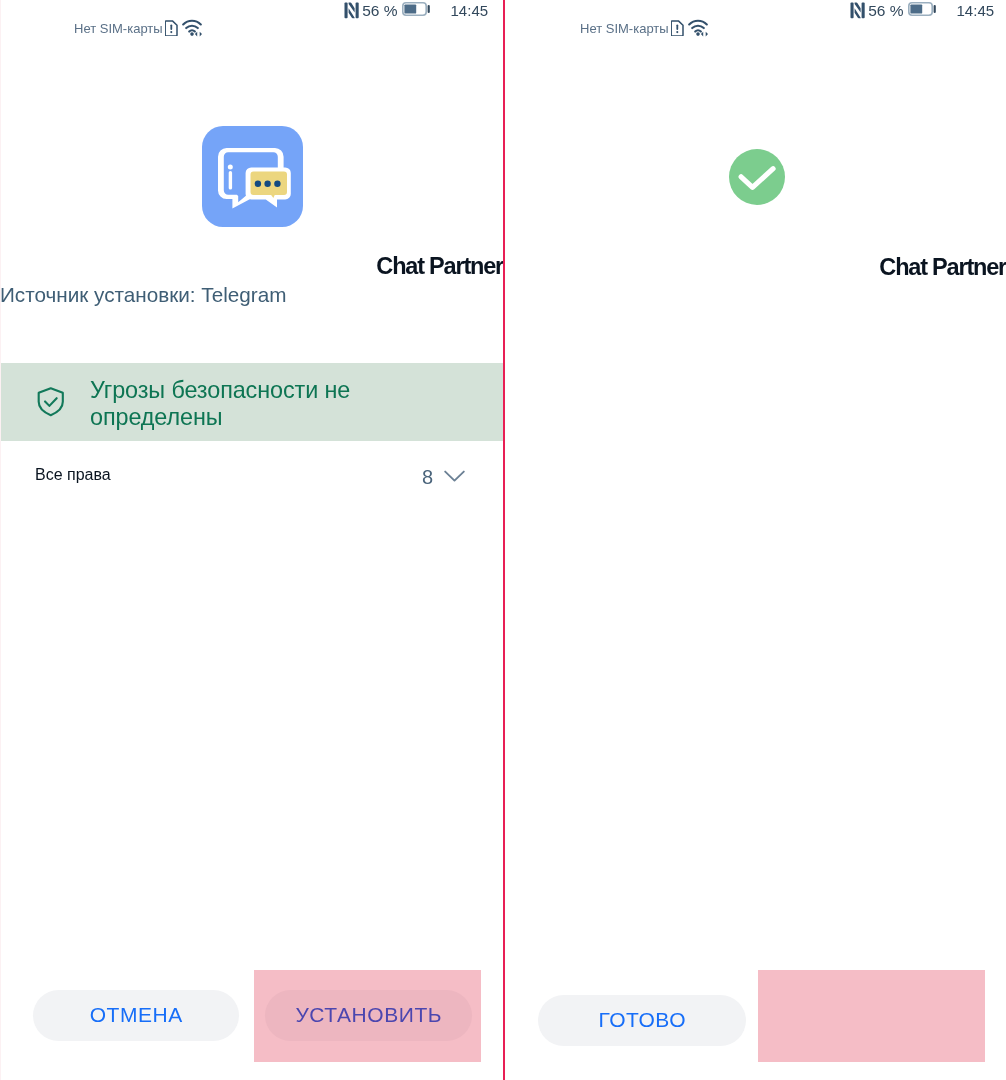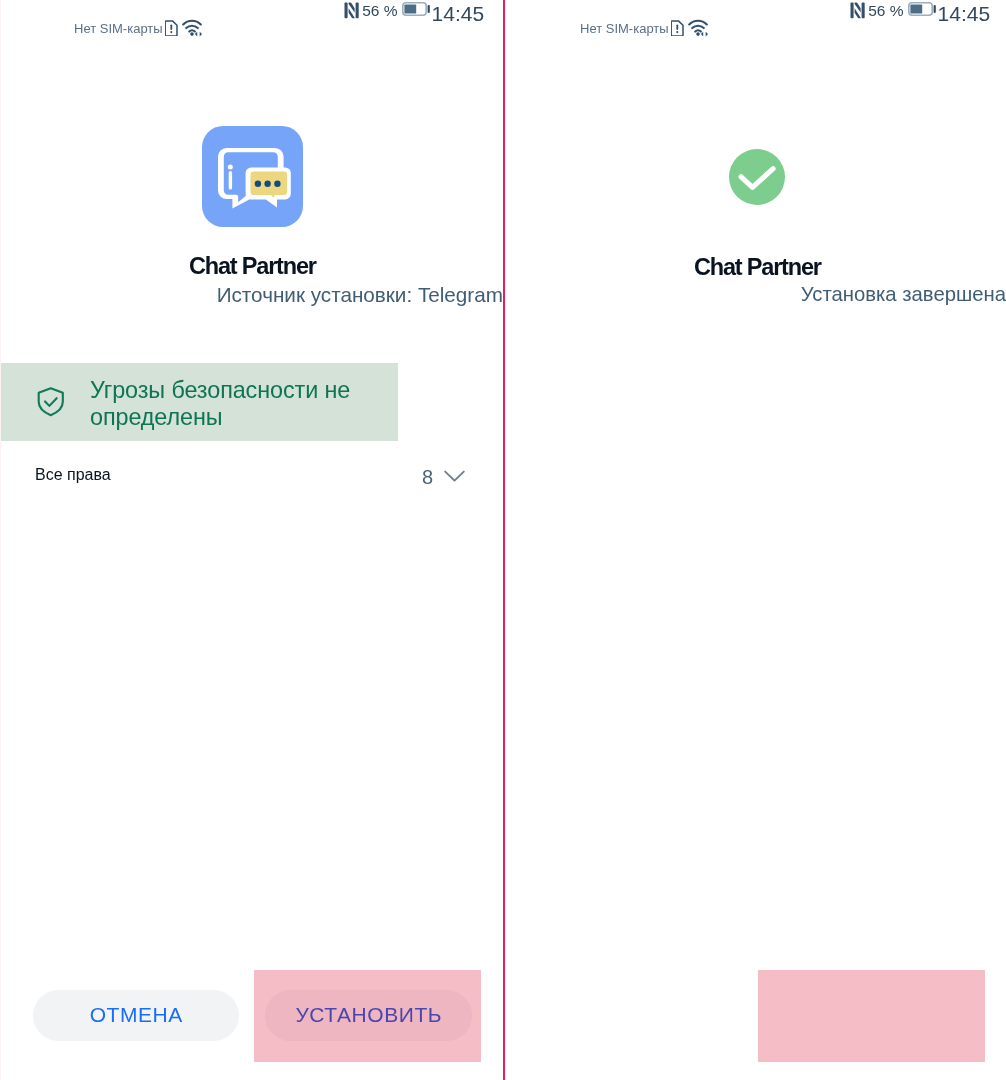--- a/index.html
+++ b/index.html
@@ -22,35 +22,35 @@
   .panel-right .btn-primary{left:265.5px;top:995px;width:208px;}
   .panel-right .hl-box{left:255px;top:970px;}
   .edge-tint{position:absolute;top:0;left:0;width:1px;height:1080px;background:#fcf1f3;z-index:60;}
   .divider{position:absolute;top:0;left:502.7px;width:2.7px;height:1080px;background:#e81f55;z-index:50;}
 
   
   .statusbar{position:absolute;top:0;left:0;width:503px;height:52px;}
   .sb-left{position:absolute;left:74px;top:2px;height:52px;display:flex;align-items:center;}
   .sb-right{position:absolute;left:344px;top:2px;height:52px;display:flex;}
   .sb-text{font-size:13px;color:#5a7087;white-space:nowrap;}
-  .sb-time{font-size:21px;color:#32485c;white-space:nowrap;margin-left:2px;}
+  .sb-time{font-size:15px;color:#32485c;white-space:nowrap;margin-left:21px;}
   .sb-pct{font-size:15.5px;color:#32485c;white-space:nowrap;margin-left:3px;}
   .sb-ico{display:block;}
   .ico-sim{margin-left:2px;}
   .ico-wifi{margin-left:4px;}
   .ico-batt{margin-left:4px;}
 
   
   .app-icon{position:absolute;left:202px;top:126px;width:101px;height:101px;}
-  .app-name{position:absolute;left:3px;right:0;top:253px;text-align:center;font-size:23.5px;font-weight:bold;
+  .app-name{position:absolute;left:3px;right:0;top:253px;text-align:right;font-size:23.5px;font-weight:bold;
             color:#0a1420;letter-spacing:-1.2px;text-indent:-1.2px;line-height:27px;}
-  .app-sub{position:absolute;left:0;right:0;top:283px;text-align:right;font-size:20.7px;color:#3f5e75;line-height:24px;}
+  .app-sub{position:absolute;left:0;right:8px;top:283px;text-align:left;font-size:20.7px;color:#3f5e75;line-height:24px;}
 
   
-  .banner{position:absolute;left:0;top:363px;width:398px;height:78px;background:#d4e2d8;}
+  .banner{position:absolute;left:0;top:363px;width:503px;height:78px;background:#d4e2d8;}
   .banner-ico{position:absolute;left:37px;top:23px;width:27.5px;height:31.5px;}
   .banner-text{position:absolute;left:90px;top:13.5px;width:285px;font-size:23.4px;line-height:27.5px;color:#0d7553;letter-spacing:-0.1px;}
 
   
   .perm-row{position:absolute;left:0;top:441px;width:503px;height:71px;}
   .perm-label{position:absolute;left:35px;top:21px;font-size:16px;color:#0a1420;line-height:26px;}
   .perm-count{position:absolute;left:422px;top:25px;font-size:20px;color:#4b657c;line-height:23px;}
   .perm-chev{position:absolute;left:444px;top:28px;width:21px;height:14px;}
 
   
@@ -177,20 +177,20 @@
         <span class="sb-time">14:45</span>
       </div>
     </div>
 
     <svg class="ok-circle" viewBox="0 0 56 56">
       <circle cx="28" cy="28" r="28" fill="#7ccd8e"></circle>
       <path d="M12.1 27.8L23.5 38.4 44.1 19.6" fill="none" stroke="#ffffff" stroke-width="5.1" stroke-linecap="round" stroke-linejoin="round"></path>
     </svg>
 
     <div class="app-name">Chat Partner</div>
-    <div class="app-sub">Установка завершена</div>
 
     <div class="hl-box"></div>
+    <div class="btn btn-secondary">ГОТОВО</div>
   </div>
 
   <div class="divider"></div>
   <div class="edge-tint"></div>
 </div>
 
 </body></html>

